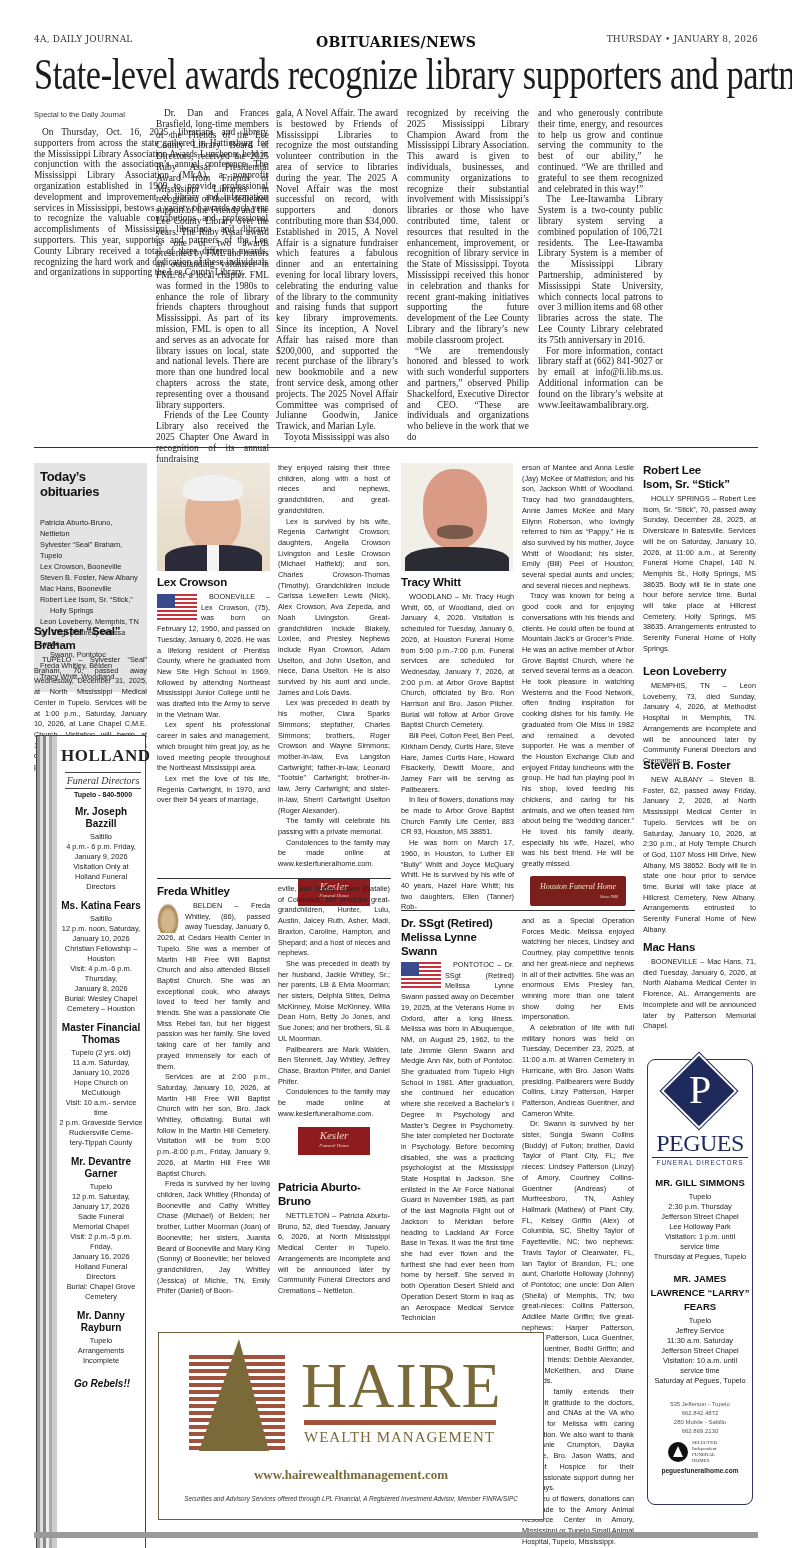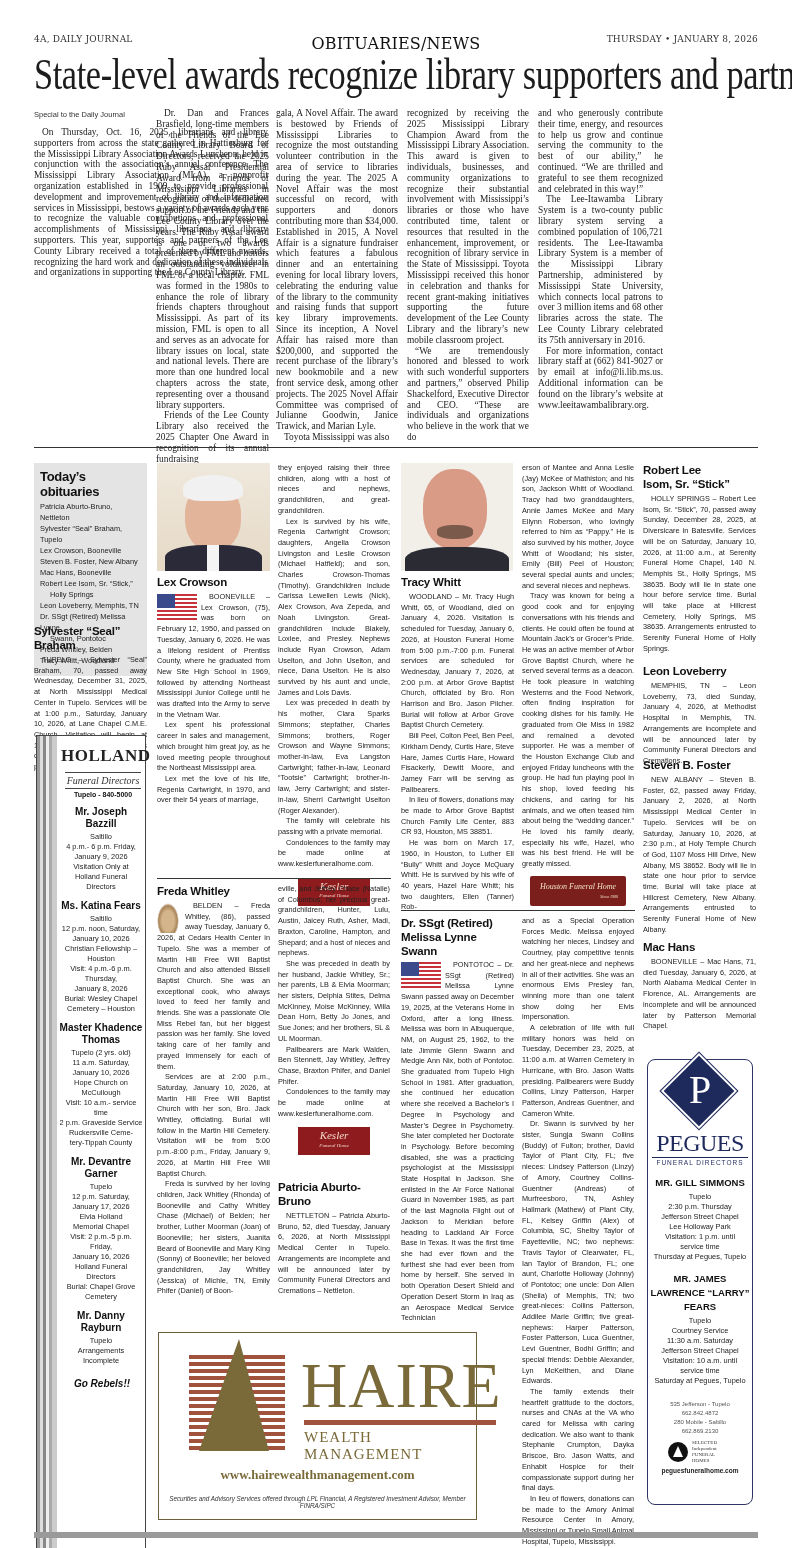--- a/index.html
+++ b/index.html
@@ -1,29 +1,29 @@
 <!DOCTYPE html>
 <html><head>
 <meta charset="utf-8">
 <style>
   * { box-sizing: border-box; margin: 0; padding: 0; }
   body { width: 792px; height: 1548px; background: #fff; color: #1a1a1a; position: relative; overflow: hidden; font-family: "Liberation Sans", sans-serif; }
   .abs { position: absolute; }
   .hdr { top: 34px; font-size: 9px; font-family: "DejaVu Serif", serif; color: #333; letter-spacing: 0.2px; }
-  .hdr.center { font-weight: normal; color: #111; font-size: 16px; }
+  .hdr.center { font-weight: bold; color: #111; font-size: 14px; }
   .headline { top: 52px; left: 34px; width: 724px; font-family: "Liberation Serif", serif; font-size: 44px; line-height: 46px; color: #1c1c1c; transform: scaleX(0.78); transform-origin: left top; white-space: nowrap; letter-spacing: -0.5px; width: 930px; }
   .byline { top: 110px; left: 34px; font-size: 7.5px; color: #333; font-family: "Liberation Sans", sans-serif; }
   .story { font-family: "Liberation Serif", serif; font-size: 9.4px; line-height: 10.8px; text-align: justify; color: #222; hyphens: auto; }
   .story p { text-indent: 8px; }
   .rule { height: 1px; background: #333; }
   .obit { font-family: "Liberation Sans", sans-serif; font-size: 7.3px; line-height: 10.7px; text-align: justify; color: #222; transform-origin: left top; }
   .obit p { text-indent: 8px; }
   .obit-name { font-family: "Liberation Sans", sans-serif; font-weight: bold; font-size: 11.5px; line-height: 14px; color: #111; margin-bottom: 3px; letter-spacing: -0.2px; }
   .today-box { background: #e4e4e4; padding: 6px 6px 10px 6px; }
-  .today-title { font-weight: bold; font-size: 13px; color: #111; margin-bottom: 2px; letter-spacing: -0.3px; }
+  .today-title { font-weight: bold; font-size: 13px; color: #111; margin-bottom: 18px; letter-spacing: -0.3px; }
   .today-item { font-size: 7.4px; line-height: 11px; color: #222; }
   .today-item.indent { padding-left: 10px; }
   .photo { background: #ddd; overflow: hidden; }
   .flag { width: 40px; height: 26px; float: left; margin: 2px 4px 2px 0; background: repeating-linear-gradient(180deg, #c8323a 0 2px, #fff 2px 4px); position: relative; }
   .flag::before { content: ""; position: absolute; left: 0; top: 0; width: 18px; height: 14px; background: #3a4a8a; }
   .hands { width: 22px; height: 30px; float: left; margin: 2px 6px 0 0; background: radial-gradient(ellipse at 50% 60%, #d4b48a 0 40%, #a88458 60%, transparent 70%); }
   .kesler { background: #8e1c1e; color: #f3d6c9; text-align: center; font-family: "Liberation Serif", serif; font-style: italic; }
   .holland { border: 1px solid #444; background: #fff; }
   .holland .col { position: absolute; left: 0; top: 0; width: 20px; height: 100%; background: linear-gradient(90deg, #999 0 3px, #ddd 3px 6px, #888 6px 9px, #eee 9px 12px, #aaa 12px 15px, #ccc 15px 20px); }
   .hf-name { font-weight: bold; font-size: 10px; text-align: center; color: #111; margin-top: 8px; margin-bottom: 2px; line-height: 12px; }
@@ -112,36 +112,36 @@
       <div class="hf-line">Saltillo</div>
       <div class="hf-line">12 p.m. noon, Saturday,</div>
       <div class="hf-line">January 10, 2026</div>
       <div class="hf-line">Christian Fellowship –</div>
       <div class="hf-line">Houston</div>
       <div class="hf-line">Visit: 4 p.m.-6 p.m.</div>
       <div class="hf-line">Thursday,</div>
       <div class="hf-line">January 8, 2026</div>
       <div class="hf-line">Burial: Wesley Chapel</div>
       <div class="hf-line">Cemetery – Houston</div>
-      <div class="hf-name">Master Khadence Thomas</div>
+      <div class="hf-name">Master Financial Thomas</div>
       <div class="hf-line">Tupelo (2 yrs. old)</div>
       <div class="hf-line">11 a.m. Saturday,</div>
       <div class="hf-line">January 10, 2026</div>
       <div class="hf-line">Hope Church on</div>
       <div class="hf-line">McCullough</div>
       <div class="hf-line">Visit: 10 a.m.- service</div>
       <div class="hf-line">time</div>
       <div class="hf-line">2 p.m. Graveside Service</div>
       <div class="hf-line">Ruckersville Ceme-</div>
       <div class="hf-line">tery-Tippah County</div>
       <div class="hf-name">Mr. Devantre Garner</div>
       <div class="hf-line">Tupelo</div>
       <div class="hf-line">12 p.m. Saturday,</div>
       <div class="hf-line">January 17, 2026</div>
-      <div class="hf-line">Elvia Holland</div>
+      <div class="hf-line">Sadie Funeral</div>
       <div class="hf-line">Memorial Chapel</div>
       <div class="hf-line">Visit: 2 p.m.-5 p.m.</div>
       <div class="hf-line">Friday,</div>
       <div class="hf-line">January 16, 2026</div>
       <div class="hf-line">Holland Funeral</div>
       <div class="hf-line">Directors</div>
       <div class="hf-line">Burial: Chapel Grove</div>
       <div class="hf-line">Cemetery</div>
       <div class="hf-name">Mr. Danny Rayburn</div>
       <div class="hf-line">Tupelo</div>
@@ -292,21 +292,21 @@
       <div class="pg-name">MR. GILL SIMMONS</div>
       <div class="pg-line">Tupelo</div>
       <div class="pg-line">2:30 p.m. Thursday</div>
       <div class="pg-line">Jefferson Street Chapel</div>
       <div class="pg-line">Lee Holloway Park</div>
       <div class="pg-line">Visitation: 1 p.m. until</div>
       <div class="pg-line">service time</div>
       <div class="pg-line">Thursday at Pegues, Tupelo</div>
       <div class="pg-name">MR. JAMES LAWRENCE “LARRY” FEARS</div>
       <div class="pg-line">Tupelo</div>
-      <div class="pg-line">Courtney Service</div>
+      <div class="pg-line">Jeffrey Service</div>
       <div class="pg-line">11:30 a.m. Saturday</div>
       <div class="pg-line">Jefferson Street Chapel</div>
       <div class="pg-line">Visitation: 10 a.m. until</div>
       <div class="pg-line">service time</div>
       <div class="pg-line">Saturday at Pegues, Tupelo</div>
     </div>
   <div style="margin-top:14px; text-align:center; font-size:6px; line-height:9px; color:#555;" id="pegues-addresses">
       <div>535 Jefferson - Tupelo</div>
       <div>662.842.4872</div>
       <div>280 Mobile - Saltillo</div>
@@ -314,21 +314,21 @@
     </div>
   <div style="display:flex; align-items:center; justify-content:center; margin-top:4px; gap:4px;">
     <div style="width:20px; height:20px; border-radius:50%; background:#111; position:relative;">
       <div style="position:absolute; left:5px; top:4px; width:0; height:0; border-left:5px solid transparent; border-right:5px solid transparent; border-bottom:11px solid #fff;"></div>
     </div>
     <div style="font-family:'Liberation Serif',serif; font-size:5px; color:#333; width:40px; line-height:6px;">SELECTED Independent FUNERAL HOMES</div>
   </div>
   <div style="text-align:center; font-size:6.5px; font-weight:bold; color:#222; margin-top:3px;">peguesfuneralhome.com</div>
 </div>
 
-<div class="abs haire" style="left:158px; top:1332px; width:319px; height:188px;">
+<div class="abs haire" style="left:158px; top:1332px; width:386px; height:188px;">
   <div style="position:absolute; left:30px; top:22px; width:96px; height:96px;">
     <div style="position:absolute; left:0; top:0; width:96px; height:96px; background:repeating-linear-gradient(180deg,#a0523c 0 4px,#fff 4px 7px);"></div>
     <div style="position:absolute; left:10px; top:-16px; width:0; height:0; border-left:40px solid transparent; border-right:30px solid transparent; border-bottom:112px solid #7a6a3a;"></div>
   </div>
   <div style="position:absolute; left:142px; top:20px; font-family:'Liberation Serif',serif; font-size:64px; line-height:66px; color:#7a6a3a; letter-spacing:1px;">HAIRE</div>
   <div style="position:absolute; left:145px; top:87px; width:192px; height:5px; background:#a0523c;"></div>
   <div style="position:absolute; left:145px; top:96px; font-family:'Liberation Serif',serif; font-size:15px; color:#7a6a3a; letter-spacing:1px;">WEALTH MANAGEMENT</div>
   <div style="position:absolute; left:0; right:0; top:134px; text-align:center; font-family:'Liberation Serif',serif; font-size:13px; font-weight:bold; color:#7a6a3a;">www.hairewealthmanagement.com</div>
   <div style="position:absolute; left:0; right:0; top:162px; text-align:center; font-style:italic; font-size:6.3px; color:#333;">Securities and Advisory Services offered through LPL Financial, A Registered Investment Advisor, Member FINRA/SIPC</div>
 </div>

